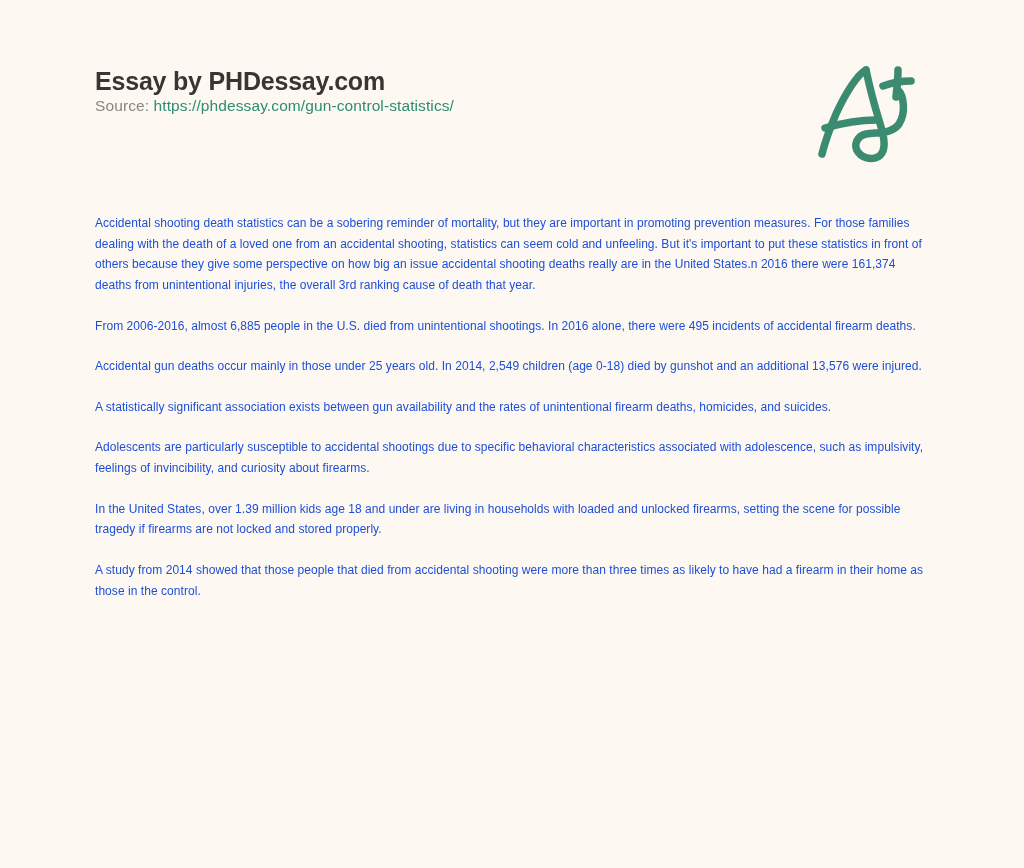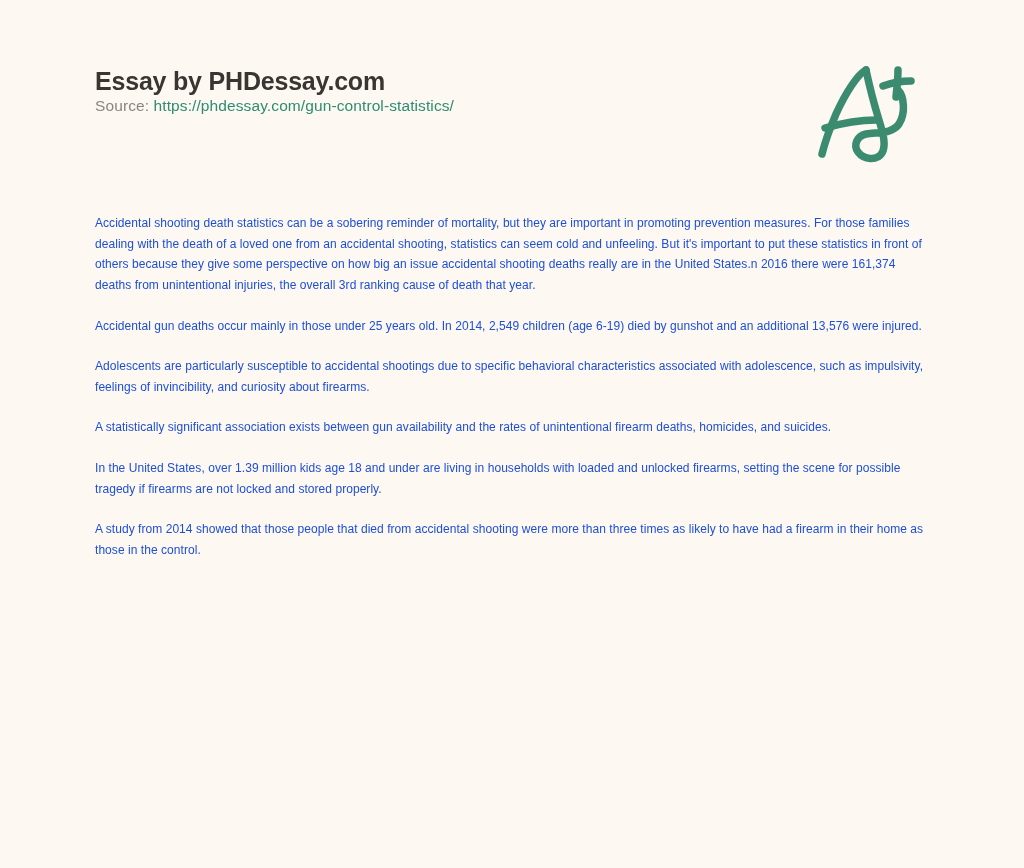--- a/index.html
+++ b/index.html
@@ -124,22 +124,23 @@
           <path d="M92 12 C92 20, 91 30, 90 39"></path>
         </g>
       </svg>
     </div>
   </div>
 
   <div class="article">
 
     <div class="body-copy">
       <p>Accidental shooting death statistics can be a sobering reminder of mortality, but they are important in promoting prevention measures. For those families dealing with the death of a loved one from an accidental shooting, statistics can seem cold and unfeeling. But it's important to put these statistics in front of others because they give some perspective on how big an issue accidental shooting deaths really are in the United States.n 2016 there were 161,374 deaths from unintentional injuries, the overall 3rd ranking cause of death that year.</p>
-      <p>Accidental gun deaths occur mainly in those under 25 years old. In 2014, 2,549 children (age 6-19) died by gunshot and an additional 13,576 were injured.</p>
+      <p>From 2006-2016, almost 6,885 people in the U.S. died from unintentional shootings. In 2016 alone, there were 495 incidents of accidental firearm deaths.</p>
+      <p>Accidental gun deaths occur mainly in those under 25 years old. In 2014, 2,549 children (age 0-18) died by gunshot and an additional 13,576 were injured.</p>
+      <p>A statistically significant association exists between gun availability and the rates of unintentional firearm deaths, homicides, and suicides.</p>
       <p>Adolescents are particularly susceptible to accidental shootings due to specific behavioral characteristics associated with adolescence, such as impulsivity, feelings of invincibility, and curiosity about firearms.</p>
-      <p>A statistically significant association exists between gun availability and the rates of unintentional firearm deaths, homicides, and suicides.</p>
       <p>In the United States, over 1.39 million kids age 18 and under are living in households with loaded and unlocked firearms, setting the scene for possible tragedy if firearms are not locked and stored properly.</p>
       <p>A study from 2014 showed that those people that died from accidental shooting were more than three times as likely to have had a firearm in their home as those in the control.</p>
 
     </div>
   </div>
 
 </div>
 
 </body></html>

